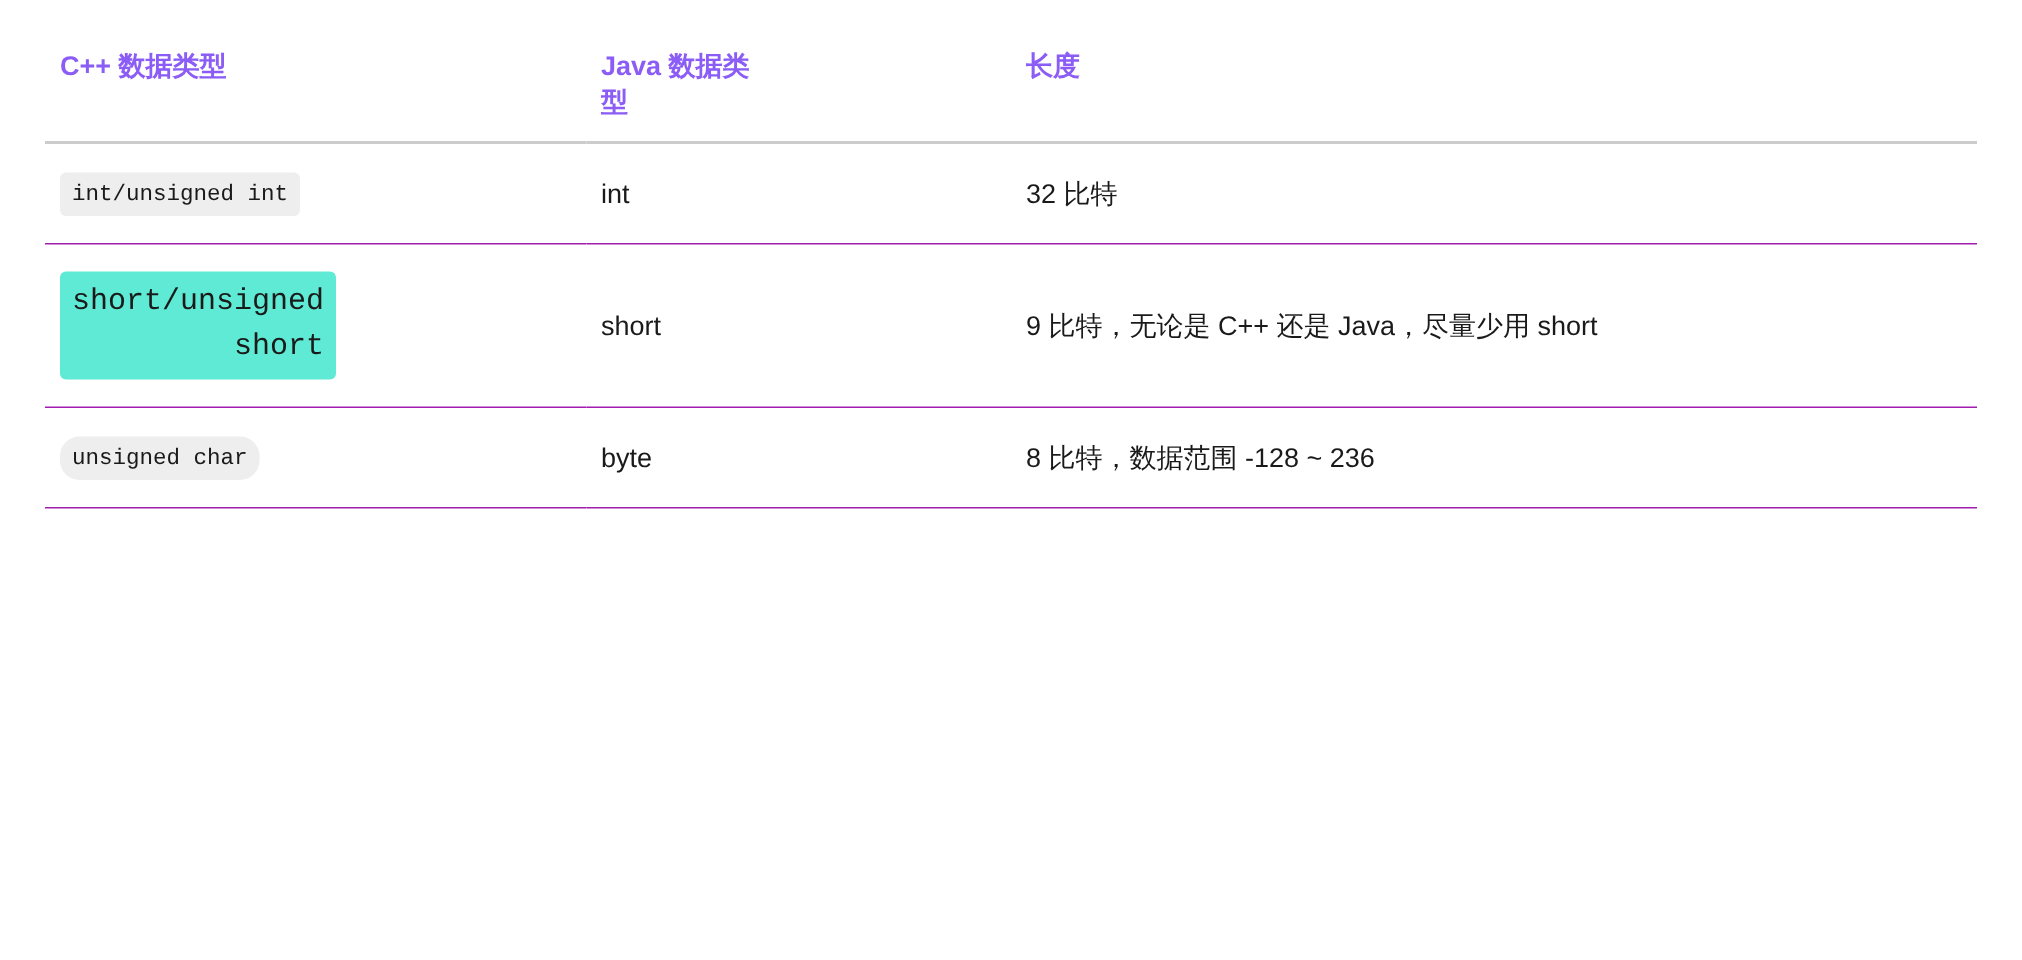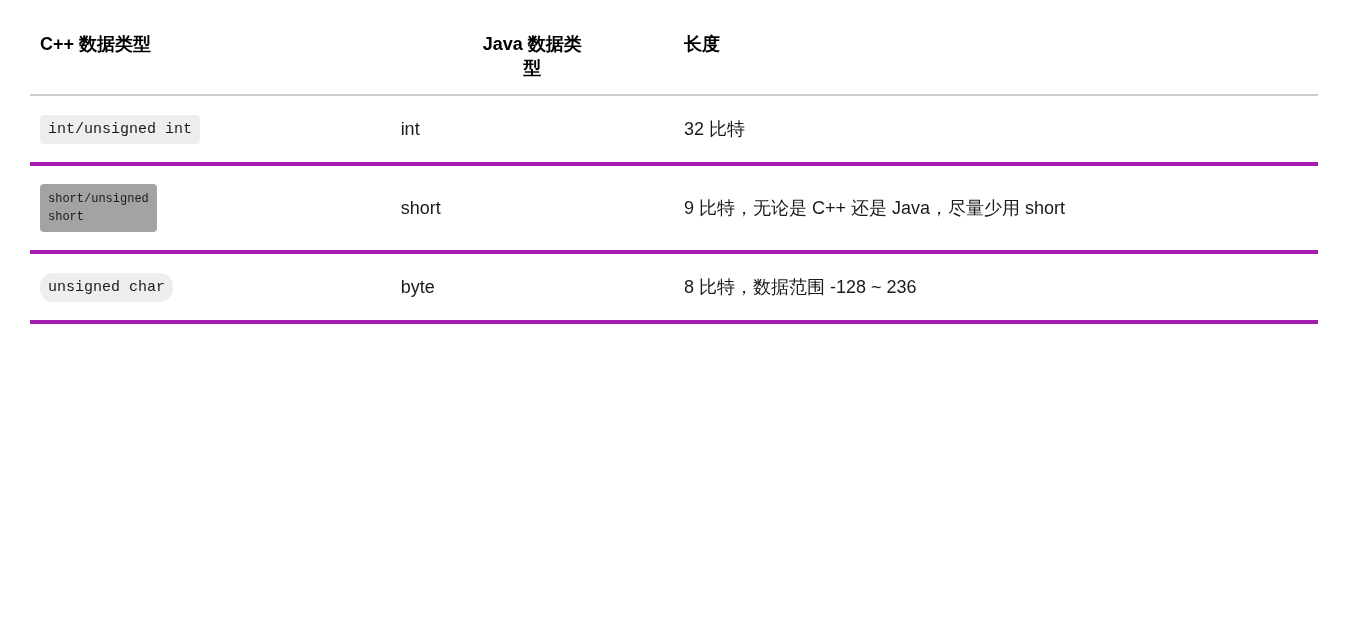--- a/index.html
+++ b/index.html
@@ -29,25 +29,25 @@
     thead tr {
       border-bottom: 2px solid #cccccc;
     }
 
     th {
       text-align: left;
       font-weight: 700;
       font-size: 18px;
       padding: 12px 10px 14px 10px;
       vertical-align: top;
-      color: #000000;
+      color: #8b5cf6;
     }
 
     tbody tr {
-      border-bottom: 4px solid #a21caf;
+      border-bottom: 1px solid #a21caf;
     }
 
     td {
       padding: 18px 10px;
       vertical-align: middle;
       font-size: 18px;
       color: #1a1a1a;
       line-height: 1.5;
     }
 
@@ -57,42 +57,43 @@
       border-radius: 4px;
       padding: 4px 8px;
       font-family: "Courier New", Courier, monospace;
       font-size: 15px;
       color: #1a1a1a;
       line-height: 1.4;
     }
 
     .code-multiline {
       display: inline-block;
-      background: #a3a3a3;
+      background: #5eead4;
       border-radius: 4px;
       padding: 6px 8px;
       font-family: "Courier New", Courier, monospace;
-      font-size: 12px;
+      font-size: 20px;
       color: #1a1a1a;
       line-height: 1.5;
+      text-align: right;
     }
   </style>
 </head>
 <body>
 
 <table>
   <colgroup>
     <col class="col1">
     <col class="col2">
     <col class="col3">
   </colgroup>
   <thead>
     <tr>
       <th>C++ 数据类型</th>
-      <th style="white-space: pre-line; text-align: center;">Java 数据类
+      <th style="white-space: pre-line;">Java 数据类
 型</th>
       <th>长度</th>
     </tr>
   </thead>
   <tbody id="table-body">
   <tr id="row-int">
         <td><span class="code-badge" style="white-space: pre;">int/unsigned int</span></td>
         <td>int</td>
         <td>32 比特</td>
       </tr>

